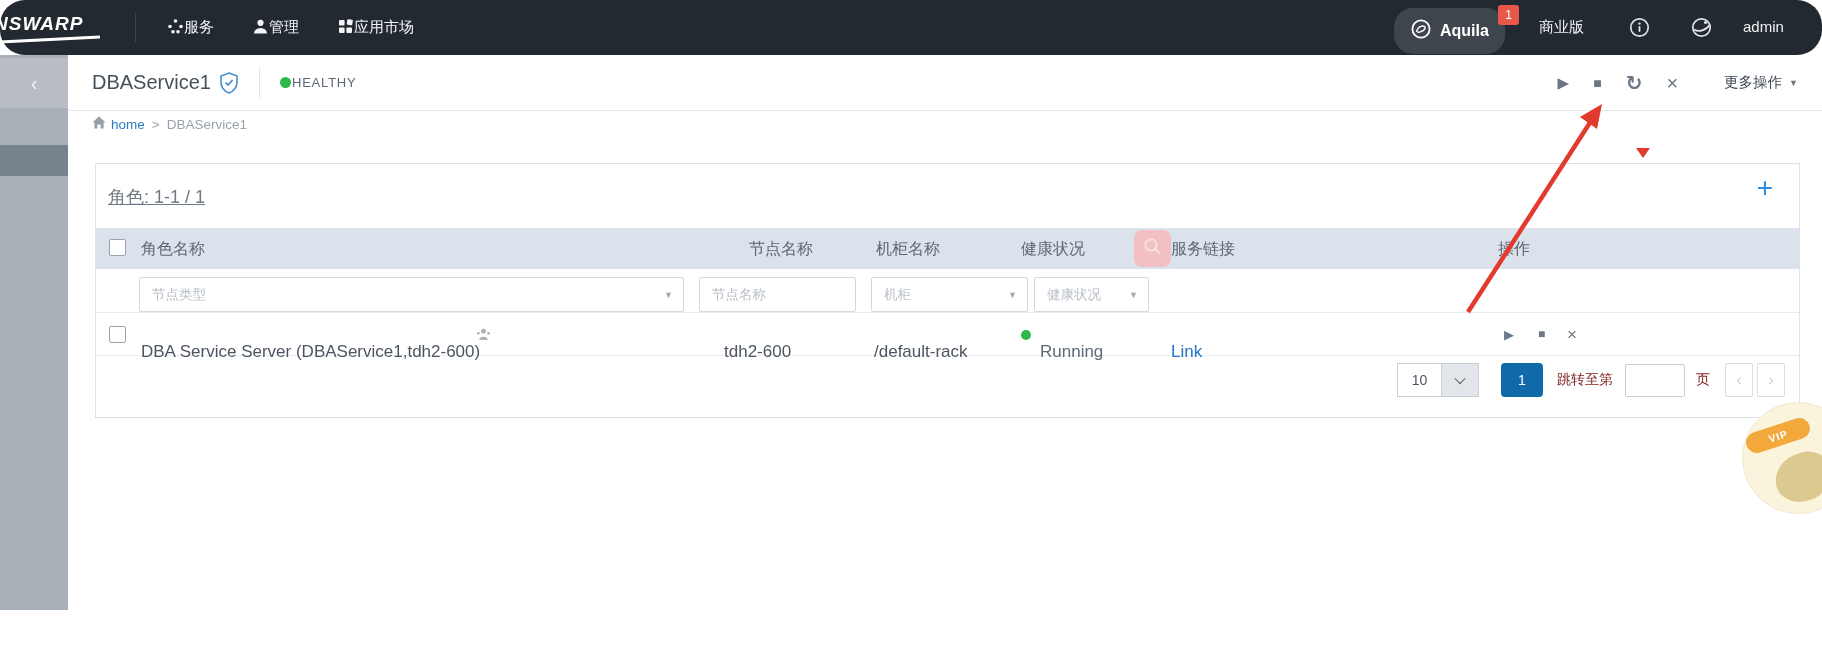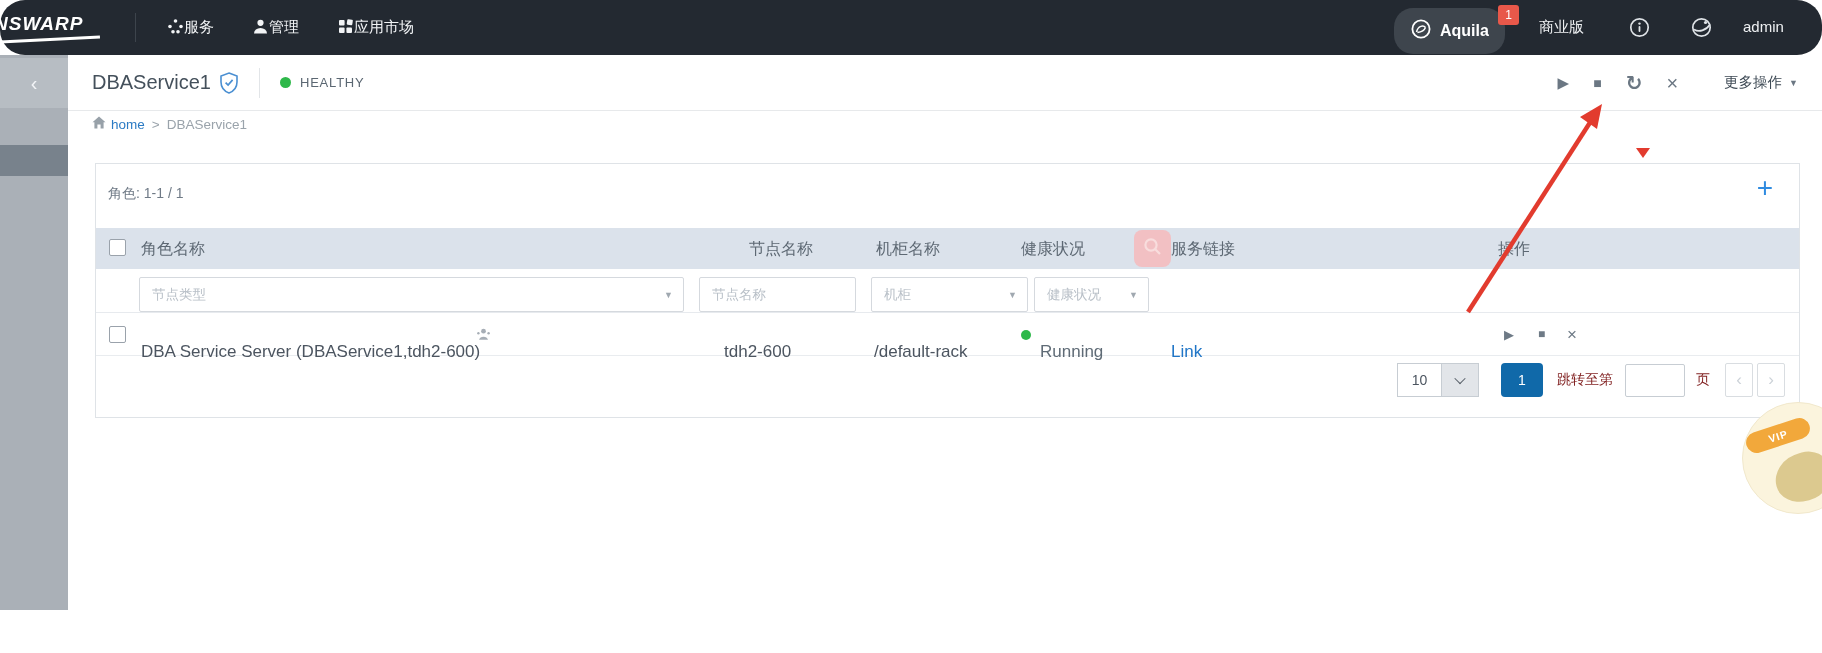--- a/index.html
+++ b/index.html
@@ -30,35 +30,35 @@
   .sidebar-collapse { position:absolute; left:0; top:3px; width:68px; height:50px; background:#b7bdc3;
                       display:flex; align-items:center; justify-content:center; color:#f4f6f8; font-size:20px; cursor:pointer; }
   .sidebar-active { position:absolute; left:0; top:90px; width:68px; height:31px; background:#78828c; }
   
   .page-header { position:absolute; left:68px; top:55px; width:1754px; height:56px; background:#fff;
                  border-bottom:1px solid #e7e9eb; display:flex; align-items:center; padding:0 24px; }
   .page-title { font-size:20px; color:#44505b; font-weight:500; }
   .shield { margin-left:8px; display:flex; }
   .hdr-divider { width:1px; height:30px; background:#e2e5e8; margin:0 20px; }
   .status-dot { width:11px; height:11px; border-radius:50%; background:#2eb84a; }
-  .status-label { margin-left:9px; font-size:13px; color:#5b6772; letter-spacing:0.8px; }
+  .status-label { margin-left:1px; font-size:13px; color:#5b6772; letter-spacing:0.8px; }
   .spacer { flex:1; }
   .hdr-icon { color:#6b7783; cursor:pointer; margin:0 12px; line-height:1; }
   .i-play { font-size:15px; } .i-stop { font-size:14px; } .i-refresh { font-size:20px; font-weight:bold; } .i-close { font-size:20px; }
   .more-actions { display:flex; align-items:center; margin-left:34px; cursor:pointer; }
   .more-actions-label { font-size:14.5px; color:#3d4954; }
   .caret { font-size:9px; color:#6b7783; margin-left:7px; }
   
   .breadcrumb { position:absolute; left:92px; top:116px; display:flex; align-items:center; font-size:13.5px; }
   .bc-home { color:#2b7bc4; margin-left:5px; cursor:pointer; }
   .bc-sep { color:#9aa3ab; margin:0 7px; }
   .bc-cur { color:#9aa3ab; }
   
   .card { position:absolute; left:95px; top:163px; width:1705px; height:255px; border:1px solid #dfe3e7; background:#fff; }
-  .roles-count { position:absolute; left:12px; top:21px; font-size:14px; color:#6f7a86; }
+  .roles-count { position:absolute; left:12px; top:21px; font-size:18px; color:#6f7a86;text-decoration:underline; }
   .add-btn { position:absolute; right:26px; top:10px; color:#2f8be0; font-size:28px; font-weight:400; cursor:pointer; line-height:1; }
   .thead { position:absolute; left:0; top:64px; width:1703px; height:41px; background:#dbe2eb; }
   .th { position:absolute; top:0; line-height:41px; font-size:16px; color:#5d6873;text-align:right; }
   .checkbox { width:17px; height:17px; background:#fff; border:1.5px solid #9aa2ab; border-radius:2px; cursor:pointer; }
   .thead .checkbox { position:absolute; left:13px; top:11px; }
   .search-highlight { position:absolute; left:1038px; top:2px; width:37px; height:37px; background:#f2c0c3; border-radius:8px;
                       display:flex; align-items:center; justify-content:center; }
   .filter-row { position:absolute; left:0; top:105px; width:1703px; height:44px; border-bottom:1px solid #e7eaee; }
   .fbox { position:absolute; top:8px; height:35px; border:1px solid #d5d9de; border-radius:2px; background:#fff;
           display:flex; align-items:center; padding:0 10px 0 12px; cursor:pointer; }

